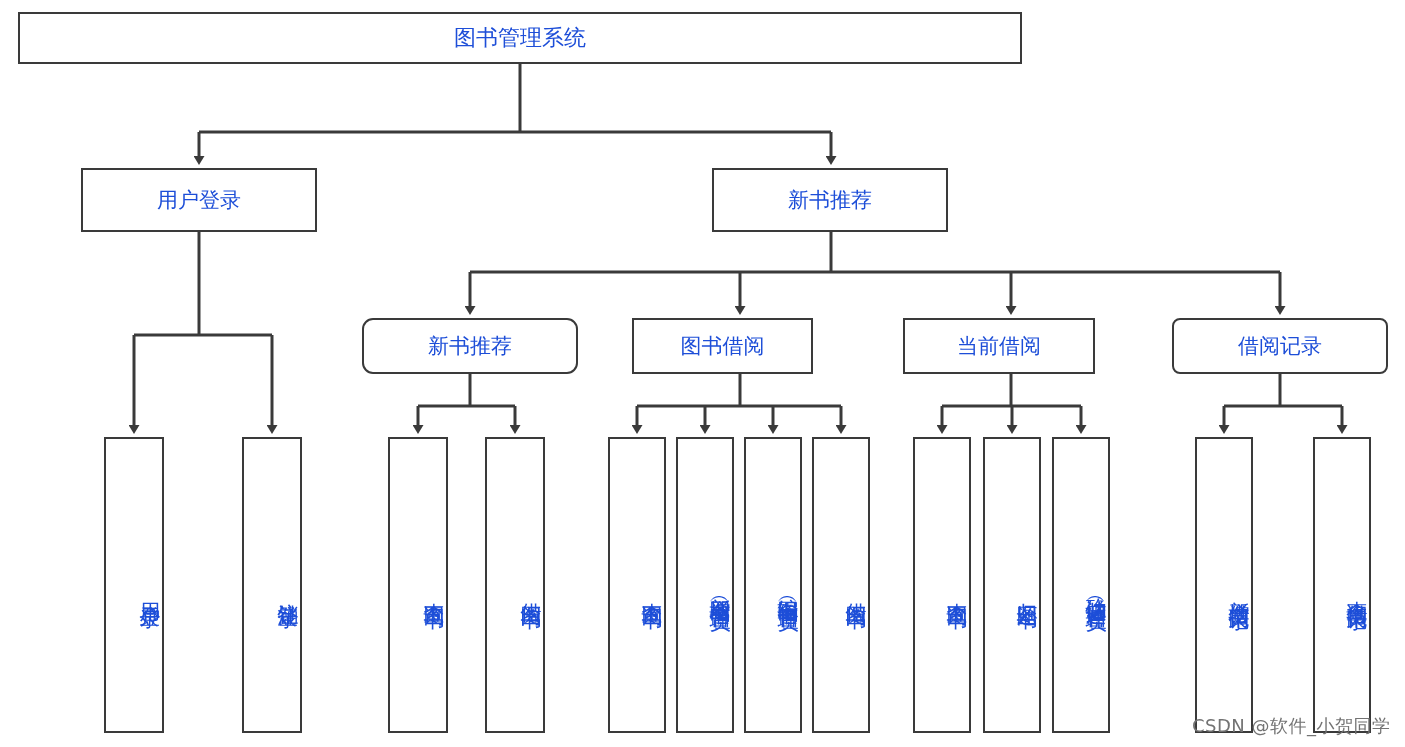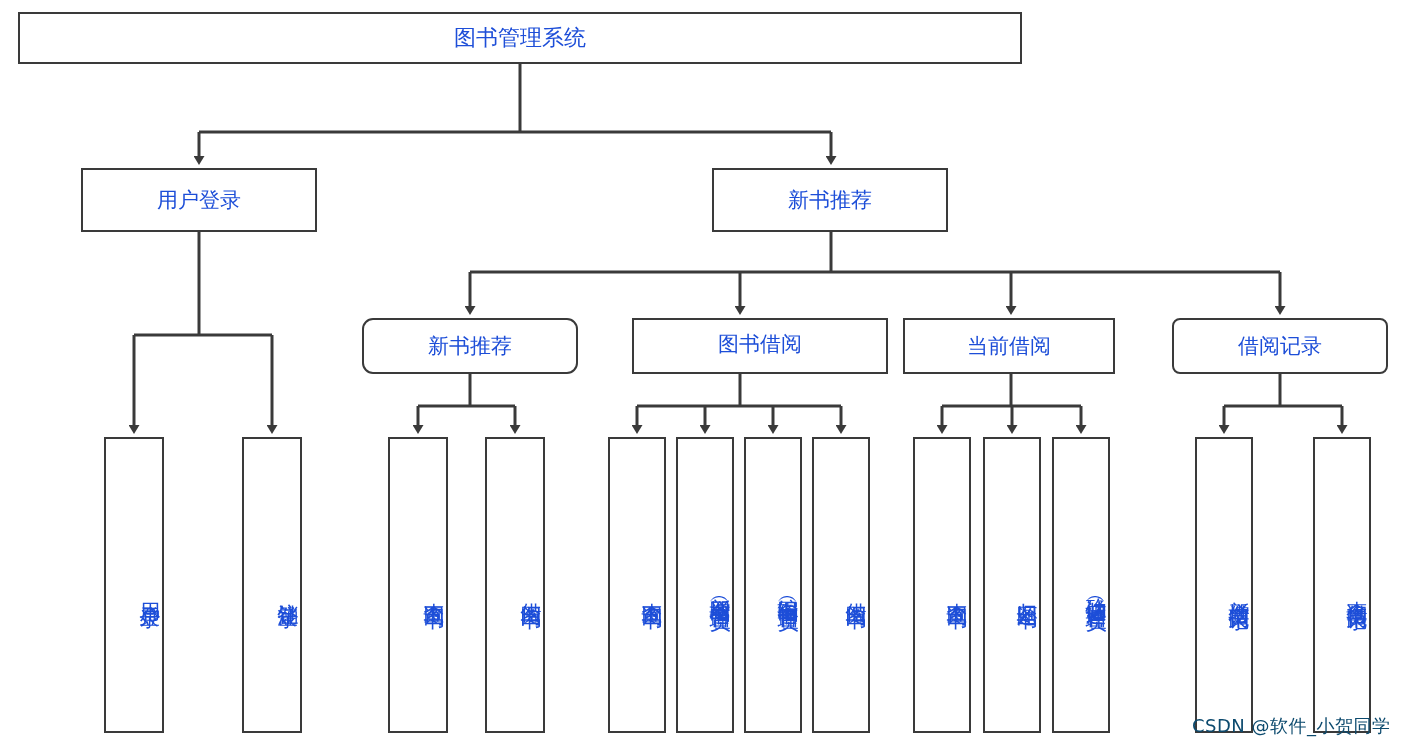--- a/index.html
+++ b/index.html
@@ -54,21 +54,21 @@
     padding-top: 10px;
   }
   .node.v .vtext {
     writing-mode: vertical-rl;
     text-orientation: upright;
     display: block;
   }
   .watermark {
     position: absolute;
     font-size: 18px;
-    color: #0c4a6e;
+    color: #737373;
     white-space: nowrap;
     letter-spacing: 0.5px;
   }
 </style>
 </head>
 <body>
 
 <div id="canvas">
 
   <svg id="wires" viewBox="0 0 1405 747" xmlns="http://www.w3.org/2000/svg">
@@ -128,24 +128,24 @@
   <div class="node h" style="left: 81px; top: 168px; width: 236px; height: 64px;">
     <span>用户登录</span>
   </div>
   <div class="node h" style="left: 712px; top: 168px; width: 236px; height: 64px;">
     <span>新书推荐</span>
   </div>
 
   <div class="node h" style="left: 362px; top: 318px; width: 216px; height: 56px; border-radius: 11px;">
     <span>新书推荐</span>
   </div>
-  <div class="node h" style="left: 632px; top: 318px; width: 256px; height: 56px; font-family: Liberation Mono, monospace;">
+  <div class="node h" style="left: 632px; top: 318px; width: 181px; height: 56px;">
     <span>图书借阅</span>
   </div>
-  <div class="node h" style="left: 903px; top: 318px; width: 212px; height: 56px;">
+  <div class="node h" style="left: 903px; top: 318px; width: 192px; height: 56px;">
     <span>当前借阅</span>
   </div>
   <div class="node h" style="left: 1172px; top: 318px; width: 216px; height: 56px; border-radius: 8px;">
     <span>借阅记录</span>
   </div>
 
   <div class="node v" style="left: 104px; top: 437px; width: 60px; height: 296px;">
     <span class="vtext">用户登录</span>
   </div>
   <div class="node v" style="left: 242px; top: 437px; width: 60px; height: 296px;">

